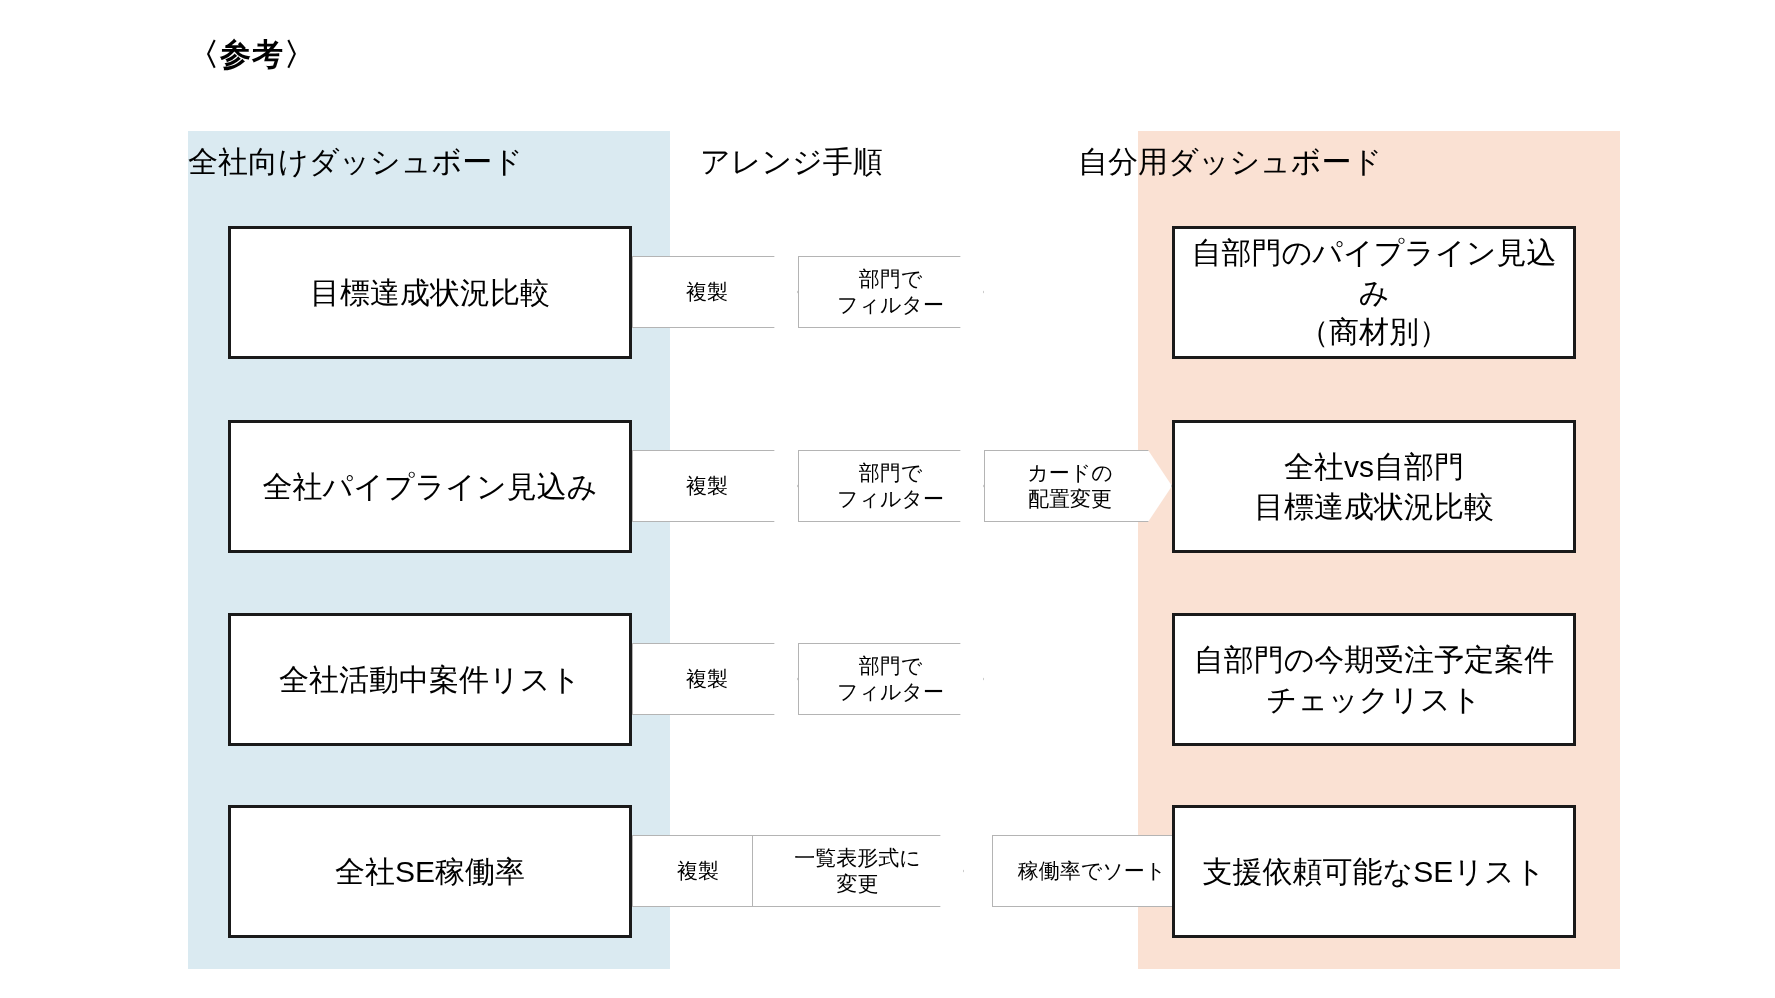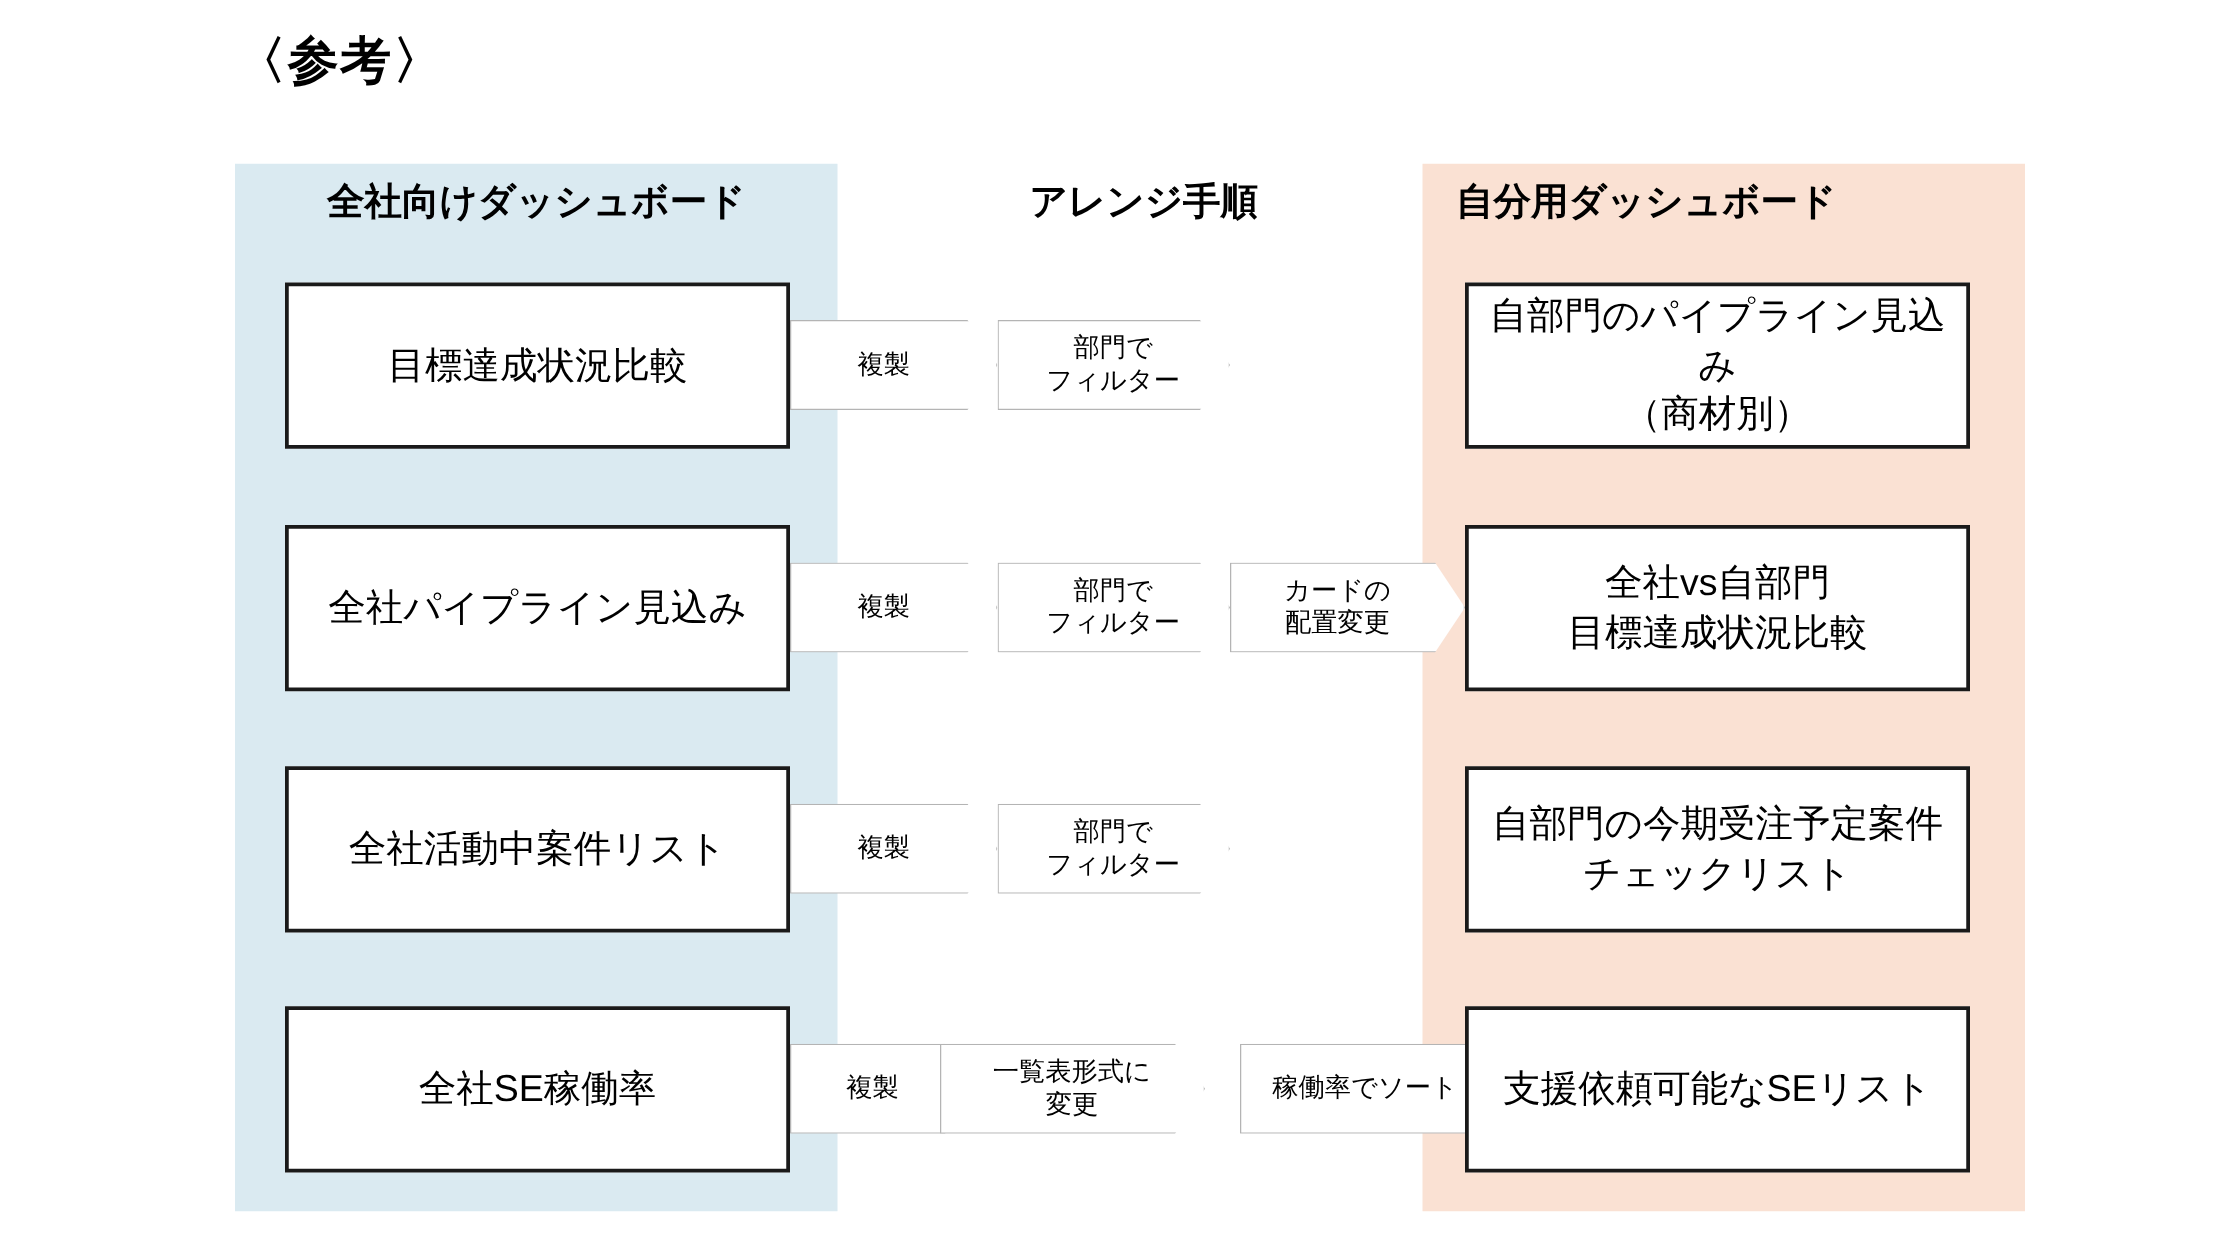--- a/index.html
+++ b/index.html
@@ -20,22 +20,22 @@
     position: absolute;
     left: 0; top: 0;
     width: 1775px;
     height: 998px;
   }
 
   
   .page-title {
     position: absolute;
     left: 188px;
-    top: 24px;
-    font-size: 41px;
+    top: 36px;
+    font-size: 31px;
     font-weight: bold;
     letter-spacing: 1px;
     line-height: 1.2;
     white-space: nowrap;
   }
 
   
   .panel {
     position: absolute;
     top: 131px;
@@ -51,23 +51,22 @@
     width: 482px;
     background: #fae1d3;
   }
 
   
   .col-header {
     position: absolute;
     top: 140px;
     height: 44px;
     line-height: 44px;
-    text-align: center;
     font-size: 30px;
-    font-weight: bold;
+    font-weight: normal;
     white-space: nowrap;
   }
   .col-header-left  { left: 188px;  width: 482px; }
   .col-header-mid   { left: 700px;  width: 430px; }
   .col-header-right { left: 1078px; width: 478px; }
 
   
   .row {
     position: absolute;
     left: 0;

